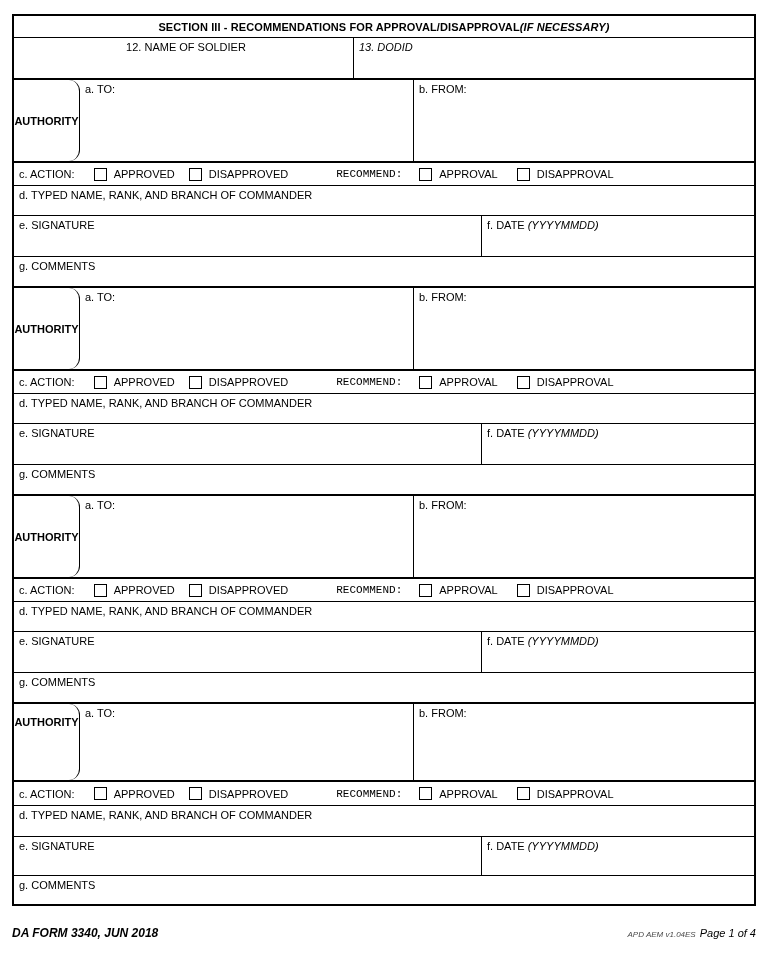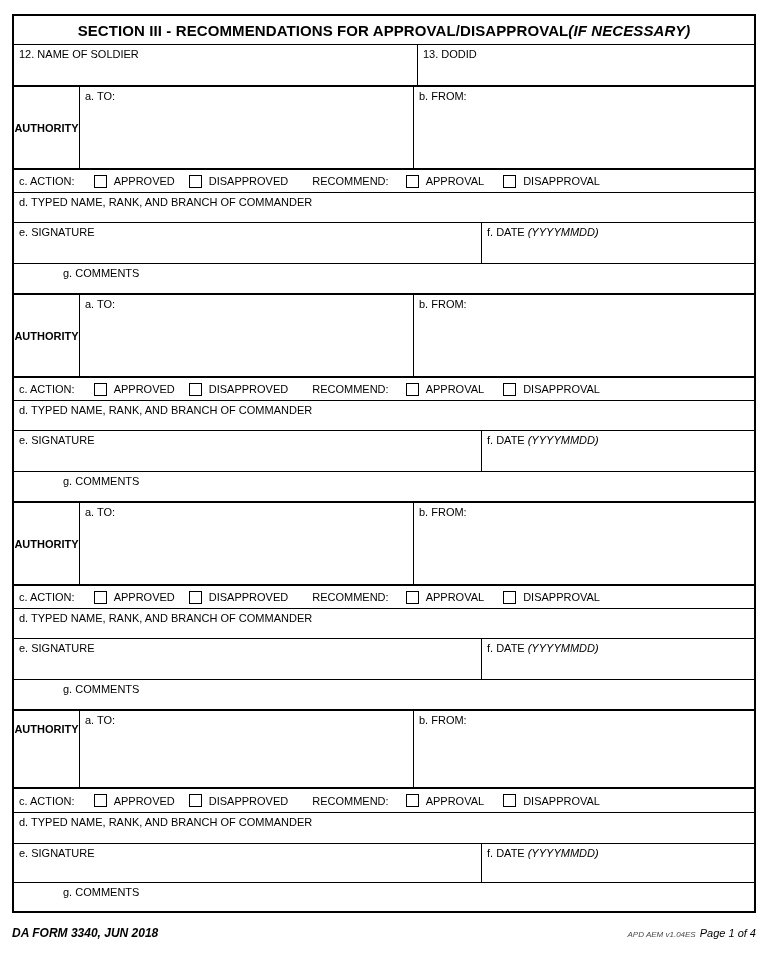--- a/index.html
+++ b/index.html
@@ -2,60 +2,60 @@
 <html><head>
 <meta charset="utf-8">
 <style>
   * { margin:0; padding:0; box-sizing:border-box; }
   html,body { background:#ffffff; }
   body { font-family:"Liberation Sans", sans-serif; color:#000; }
   .page { position:relative; width:768px; height:966px; background:#fff; overflow:hidden; }
   .form { position:absolute; left:12px; top:14px; width:744px; border:2px solid #000; background:#fff; }
 
   .section-header {
-    height:29px; border-bottom:1px solid #000;
+    height:22px; border-bottom:1px solid #000;
     display:flex; align-items:center; justify-content:center;
-    font-size:15px; font-weight:bold; letter-spacing:0.1px; white-space:nowrap;
+    font-size:11px; font-weight:bold; letter-spacing:0.1px; white-space:nowrap;
   }
   .section-header .note { font-style:italic; font-weight:bold; }
 
   .row-top { display:flex; height:42px; border-bottom:2px solid #000; }
-  .cell-name { width:404px; border-right:1px solid #000; }
-  .cell-dodid { flex:1; }
+  .cell-name { width:340px; border-right:1px solid #000;text-align:center; }
+  .cell-dodid { flex:1;font-style:italic; }
 
   .cell-label { display:block; font-size:11px; padding:3px 0 0 5px; white-space:nowrap; }
 
   .tofrom { display:flex; height:83px; border-bottom:2px solid #000; }
   .auth-cell {
     width:66px; border-right:1px solid #000;
     display:flex; align-items:center; justify-content:center;
-    font-size:11px; font-weight:bold;
+    font-size:11px; font-weight:bold;border-radius:11px;
   }
   .to-cell { width:334px; border-right:1px solid #000; }
   .from-cell { flex:1; }
 
   .action-row { height:23px; border-bottom:1px solid #000; display:flex; align-items:center; font-size:11px; white-space:nowrap; }
   .action-row .lead { margin-left:5px;text-align:right; }
   .checkbox { width:13px; height:13px; border:1px solid #000; background:#fff; flex:0 0 auto; }
   .cb-1 { margin-left:19px; }
   .cb-2 { margin-left:14px; }
   .cb-3 { margin-left:17px; }
   .cb-4 { margin-left:19px; }
   .cb-label { margin-left:7px; }
-  .recommend { margin-left:24px; }
+  .recommend { margin-left:48px;font-family:Liberation Mono, monospace; }
 
   .typed-row { height:30px; border-bottom:1px solid #000; }
 
   .sig-row { display:flex; height:41px; border-bottom:1px solid #000; }
   .sig-cell { width:468px; border-right:1px solid #000; }
   .date-cell { flex:1; }
   .date-cell .cell-label { white-space:nowrap; }
   .fmt-note { font-style:italic; margin-left:3px; }
 
-  .comments-row { height:31px; border-bottom:2px solid #000;padding-left:44px; }
+  .comments-row { height:31px; border-bottom:2px solid #000; }
 
   
   .authority-block.block-last .tofrom { height:78px; }
   .authority-block.block-last .auth-cell { align-items:flex-start; padding-top:12px; }
   .authority-block.block-last .action-row { height:24px; }
   .authority-block.block-last .typed-row { height:31px; }
   .authority-block.block-last .sig-row { height:39px; }
   .authority-block.block-last .comments-row { height:28px; border-bottom:none; }
 
   .footer {

